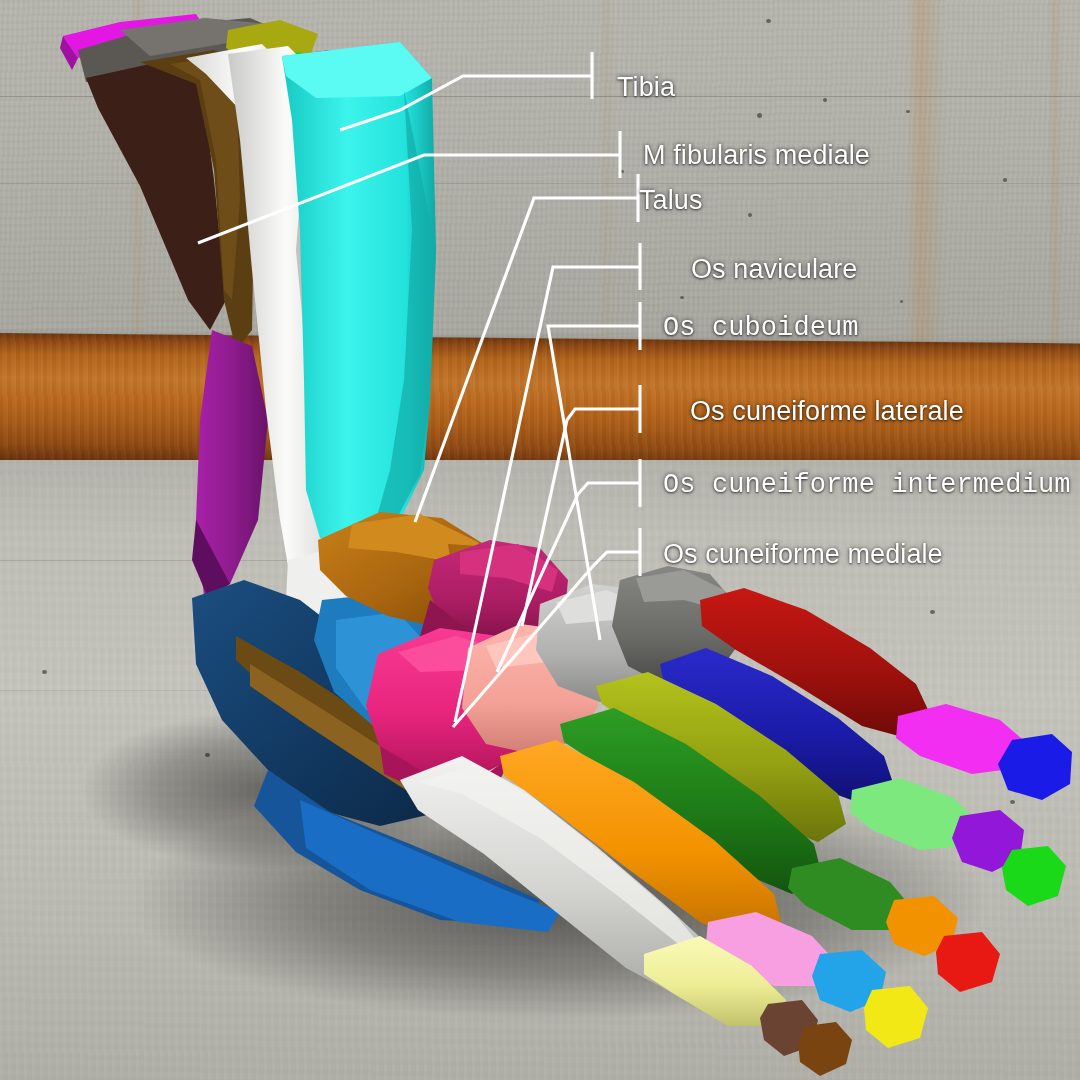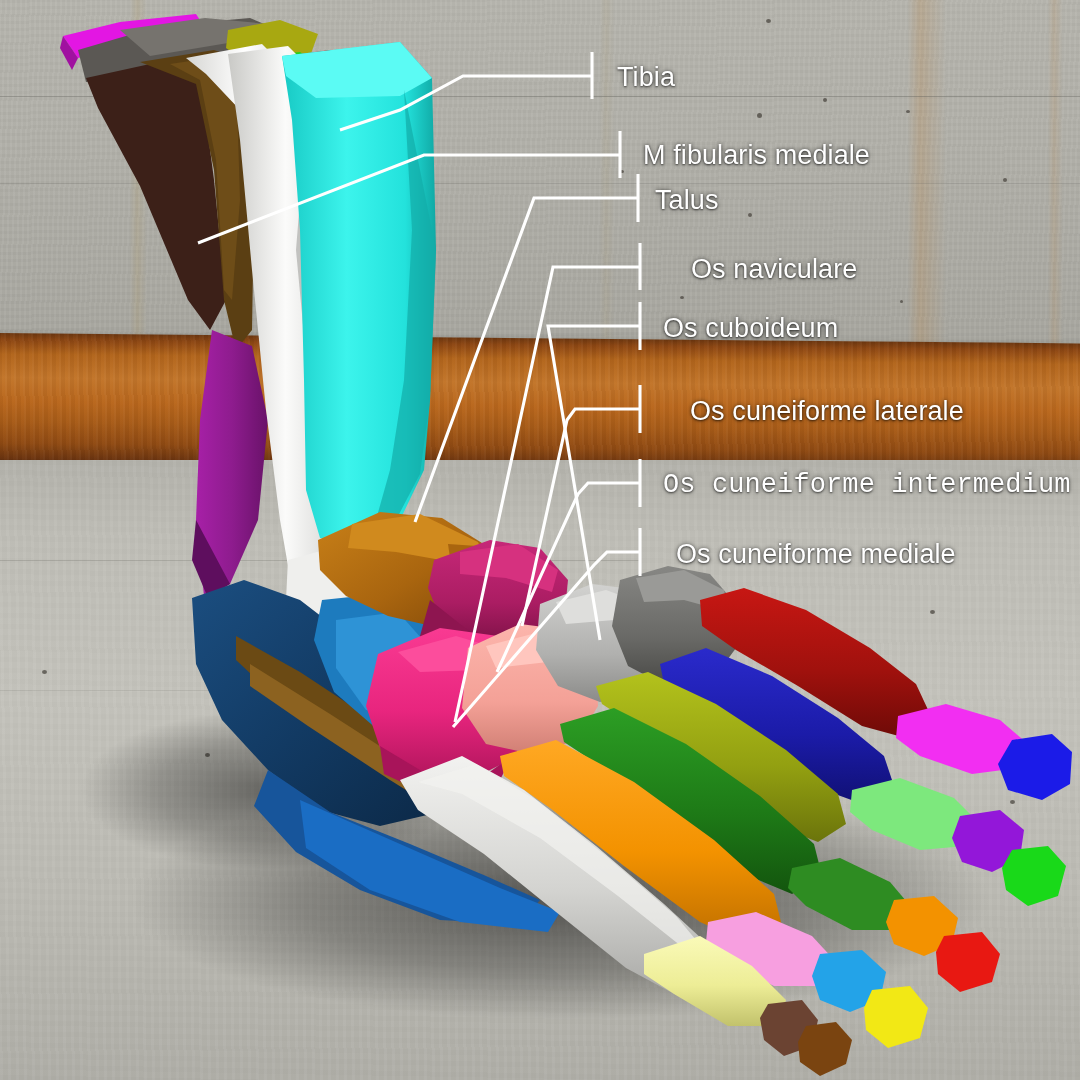--- a/index.html
+++ b/index.html
@@ -318,23 +318,23 @@
         <line x1="638" y1="174" x2="638" y2="222"></line>
         <line x1="640" y1="243" x2="640" y2="290"></line>
         <line x1="640" y1="302" x2="640" y2="350"></line>
         <line x1="640" y1="385" x2="640" y2="433"></line>
         <line x1="640" y1="459" x2="640" y2="507"></line>
         <line x1="640" y1="528" x2="640" y2="576"></line>
       </g>
   </svg>
 
   <div id="label-layer">
-      <div class="lbl" style="left: 617px; top: 62px; text-align: right;">Tibia</div>
+      <div class="lbl" style="left: 617px; top: 72px; text-align: right;">Tibia</div>
       <div class="lbl" style="left: 643px; top: 140px;">M fibularis mediale</div>
-      <div class="lbl" style="left: 655px; top: 185px;">Talus</div>
+      <div class="lbl" style="left: 639px; top: 185px;">Talus</div>
       <div class="lbl" style="left: 663px; top: 254px; padding-left: 28px;">Os naviculare</div>
-      <div class="lbl" style="left: 663px; top: 313px;">Os cuboideum</div>
+      <div class="lbl" style="left: 663px; top: 313px; font-family: Liberation Mono, monospace;">Os cuboideum</div>
       <div class="lbl" style="left: 663px; top: 396px; margin-left: 27px;">Os cuneiforme laterale</div>
       <div class="lbl" style="left: 663px; top: 470px; font-family: Liberation Mono, monospace;">Os cuneiforme intermedium</div>
-      <div class="lbl" style="left: 663px; top: 539px; margin-left: 13px;">Os cuneiforme mediale</div>
+      <div class="lbl" style="left: 663px; top: 539px;">Os cuneiforme mediale</div>
     </div>
 
 </div>
 
 </body></html>

